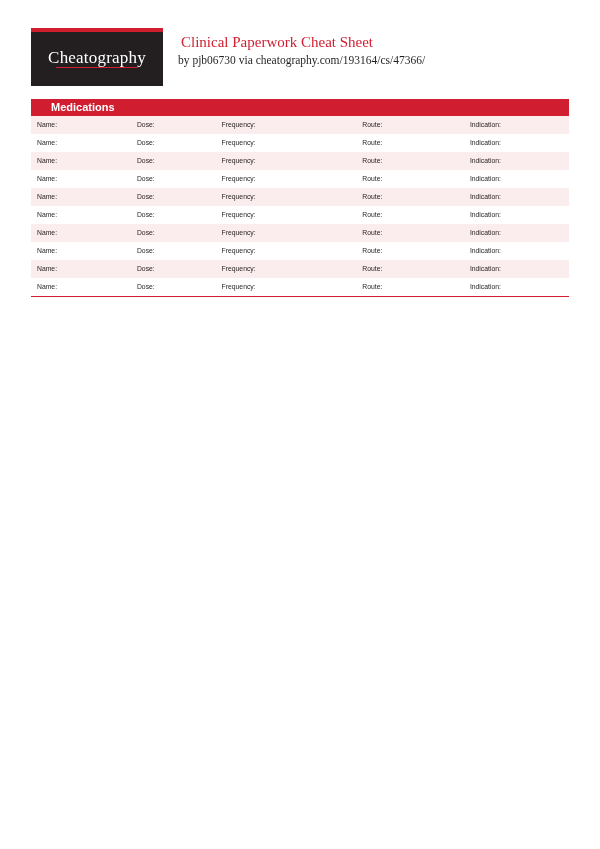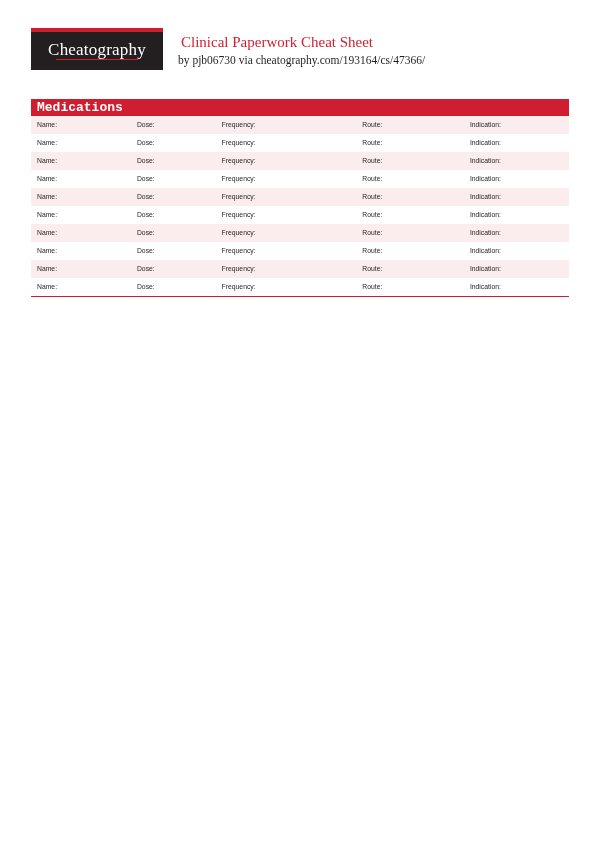--- a/index.html
+++ b/index.html
@@ -33,21 +33,21 @@
     width: 132px;
     flex: 0 0 132px;
   }
   .logo-rule {
     height: 4px;
     background: #d01e30;
     width: 132px;
   }
   .logo-box {
     background: #231f20;
-    height: 38px;
+    height: 54px;
     width: 132px;
     display: flex;
     align-items: center;
     justify-content: center;
   }
   .logo-text {
     color: #ffffff;
     font-family: "Liberation Serif", serif;
     font-size: 17px;
     letter-spacing: 0.2px;
@@ -86,25 +86,24 @@
     text-decoration: none;
   }
 
   
   .section {
     margin-top: 25px;
   }
   .section-head {
     background: #d01e30;
     color: #ffffff;
-    font-size: 13px;
+    font-size: 11px;
     font-weight: bold;
-    padding: 4px 6px 4px 6px;
+    padding: 4px 6px 4px 20px;
     line-height: 9px;
-    font-family: Liberation Mono, monospace;
   }
   table.grid {
     width: 100%;
     border-collapse: collapse;
     table-layout: fixed;
     border-bottom: 1.5px solid #d01e30;
   }
   table.grid td {
     font-size: 6.8px;
     color: #231f20;

